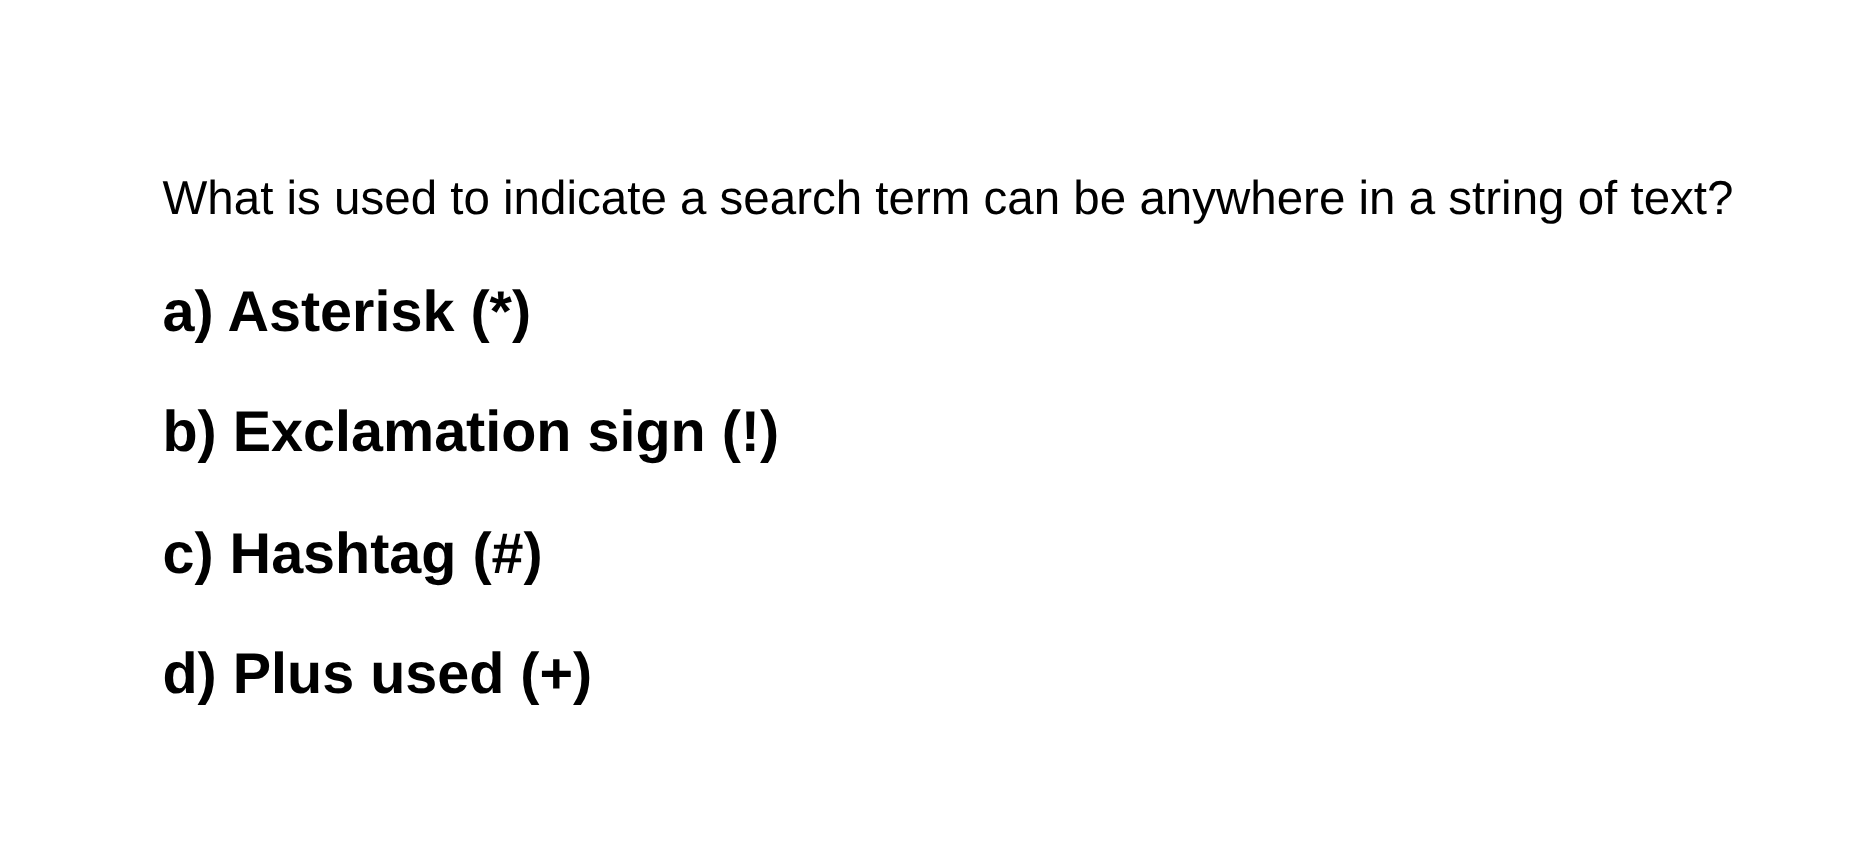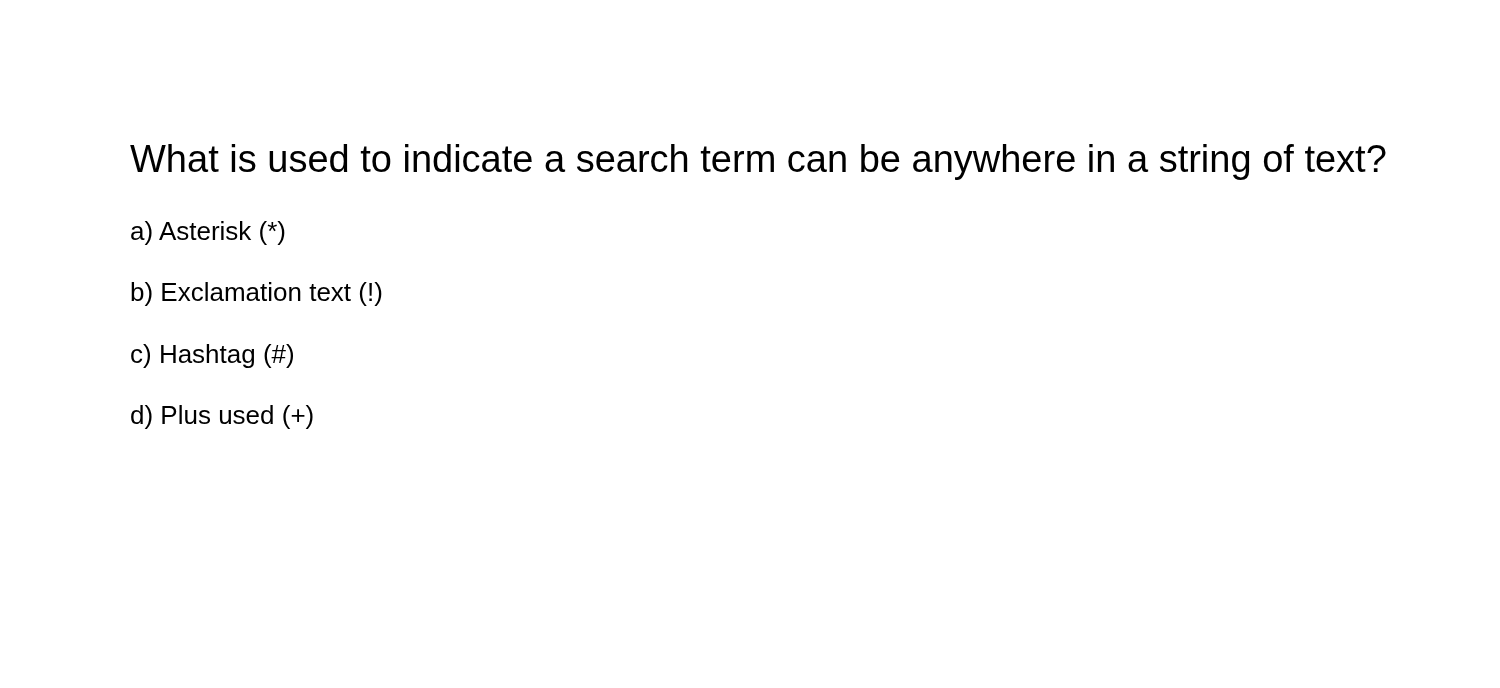--- a/index.html
+++ b/index.html
@@ -15,25 +15,25 @@
       color: #000000;
       padding: 78px 82px;
     }
     .question {
       font-size: 38px;
       line-height: 1.75;
       font-weight: 400;
       margin-bottom: 8px;
     }
     .option {
-      font-size: 26px;
+      font-size: 46px;
       line-height: 1.75;
-      font-weight: 400;
+      font-weight: 700;
     }
   </style>
 </head>
 <body>
 
 <div class="question">What is used to indicate a search term can be anywhere in a string of text?</div>
 <div class="option">a) Asterisk (*)</div>
-<div class="option">b) Exclamation text (!)</div>
+<div class="option">b) Exclamation sign (!)</div>
 <div class="option">c) Hashtag (#)</div>
 <div class="option">d) Plus used (+)</div>
 
 </body></html>

